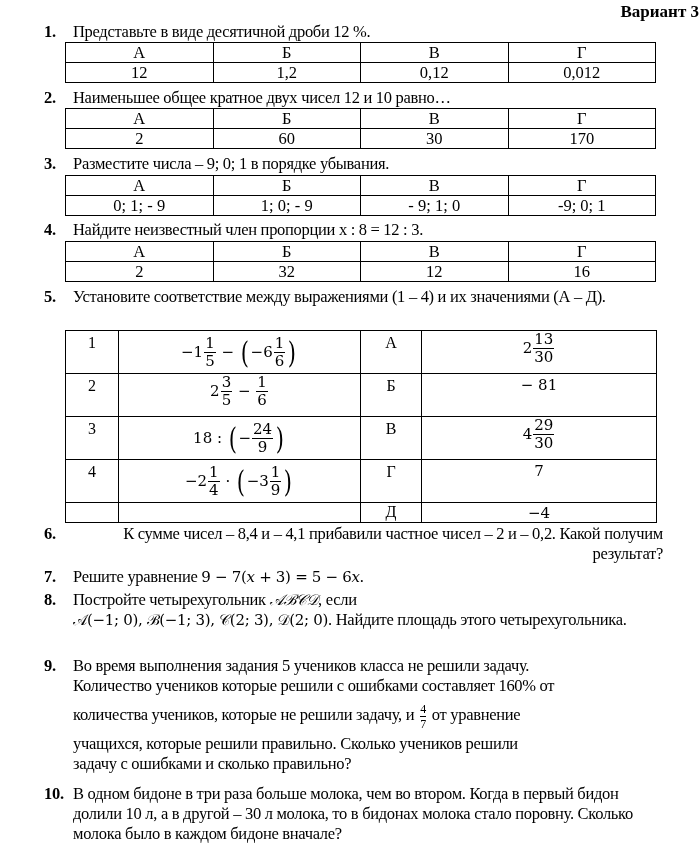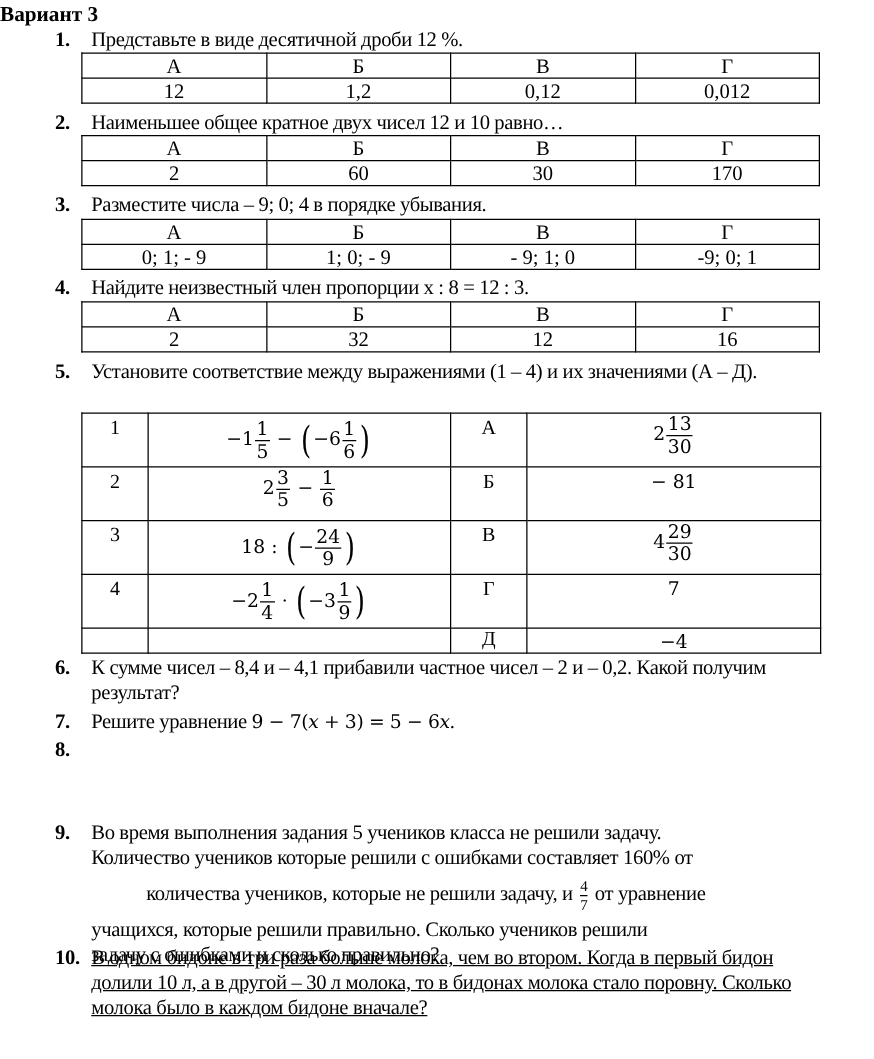--- a/index.html
+++ b/index.html
@@ -1,23 +1,23 @@
 <!DOCTYPE html>
 <html><head>
 <meta charset="utf-8">
 <style>
   html, body { margin:0; padding:0; background:#fff; }
   body { width:699px; height:847px; position:relative; overflow:hidden;
          font-family:"Liberation Serif", serif; color:#000; font-size:16.5px; }
-  .title { position:absolute; left:0; width:699px; top:2px; text-align:left;
+  .title { position:absolute; left:0; width:699px; top:2px; text-align:right;
            font-weight:bold; font-size:17px; }
   .q { position:absolute; left:44px; width:640px; line-height:20px; letter-spacing:-0.3px; }
   .q .num { position:absolute; left:0; top:0; font-weight:bold; }
   .q .txt { margin-left:29px; display:block; }
-  .q.ten .txt { margin-left:24px; text-indent:0;text-decoration:underline; }
+  .q.ten .txt { margin-left:24px; text-indent:0; }
   table.opt { position:absolute; left:65px; width:591px; border-collapse:collapse; table-layout:fixed; }
   table.opt td { border:1.5px solid #000; text-align:center; height:19px; padding:0; line-height:19px; font-size:16.5px; }
   .mt { position:absolute; left:65px; top:330px; width:591px; border-collapse:collapse; table-layout:fixed; }
   .mt td { border:1.5px solid #000; padding:0; vertical-align:top; font-family:"DejaVu Serif", serif; font-size:15px; }
   .mt td.lbl { text-align:center; padding-top:3px; font-family:"Liberation Serif", serif; font-size:16px; }
   .mt td.expr { text-align:center; vertical-align:middle; }
   .frac { display:inline-block; vertical-align:middle; text-align:center; margin:0 1px; line-height:17px; }
   .frac .n { display:block; border-bottom:1.2px solid #000; padding:0 1px; }
   .frac .d { display:block; padding:0 1px; }
   .paren { font-size:30px; vertical-align:middle; font-weight:100; transform:scaleX(0.7); display:inline-block; }
@@ -68,21 +68,21 @@
     <td>2</td>
     <td>60</td>
     <td>30</td>
     <td>170</td>
   </tr>
 </tbody>
   </table>
 
 <div class="q" style="top:154px;">
   <span class="num">3.</span>
-  <span class="txt">Разместите числа  – 9; 0; 4 в порядке убывания.</span>
+  <span class="txt">Разместите числа  – 9; 0; 1 в порядке убывания.</span>
 </div>
 <table class="opt" style="top:175px;">
   <tbody>
       <tr>
     <td>А</td>
     <td>Б</td>
     <td>В</td>
     <td>Г</td>
   </tr>
   <tr>
@@ -179,39 +179,40 @@
     <td class="lbl" style="padding-top:0;"></td>
     <td></td>
     <td class="lbl" style="padding-top:0;">Д</td>
     <td class="expr">−4</td>
   </tr>
 </tbody>
   </table>
 
 <div class="q" style="top:524px;">
   <span class="num">6.</span>
-  <span class="txt" style="width:590px;">К сумме чисел – 8,4  и – 4,1 прибавили частное чисел – 2 и – 0,2. Какой получим результат?</span>
+  <span class="txt" style="width:590px;text-align:right;">К сумме чисел – 8,4  и – 4,1 прибавили частное чисел – 2 и – 0,2. Какой получим результат?</span>
 </div>
 
 <div class="q" style="top:567px;">
   <span class="num">7.</span>
   <span class="txt"><span>Решите уравнение </span><span class="m">9 − 7(𝑥 + 3) = 5 − 6𝑥</span><span>.</span></span>
 </div>
 
 <div class="q" style="top:590px;">
   <span class="num">8.</span>
+  <span class="txt" style="width:560px;"><span>Постройте четырехугольник </span><span class="mi">𝒜ℬ𝒞𝒟</span><span>, если</span><br><span class="m">𝒜(−1; 0), ℬ(−1; 3), 𝒞(2; 3), 𝒟(2; 0)</span><span>. Найдите площадь этого четырехугольника.</span></span>
 </div>
 
 <div class="q" style="top:656px;">
   <span class="num">9.</span>
   <span class="txt">
     <span style="display:block;">Во время выполнения задания 5 учеников класса не решили задачу.</span>
     <span style="display:block;">Количество учеников которые решили с ошибками составляет 160% от</span>
-    <span style="display:block;height:38px;line-height:38px;margin-left:44px;"><span>количества учеников, которые не решили задачу, и</span><span class="sfrac"><span class="n">4</span><span class="d">7</span></span><span>от уравнение</span></span>
+    <span style="display:block;height:38px;line-height:38px;"><span>количества учеников, которые не решили задачу, и</span><span class="sfrac"><span class="n">4</span><span class="d">7</span></span><span>от уравнение</span></span>
     <span style="display:block;">учащихся, которые решили правильно. Сколько учеников решили</span>
     <span style="display:block;">задачу с ошибками и сколько правильно?</span>
   </span>
 </div>
 
-<div class="q ten" style="top:756px;">
+<div class="q ten" style="top:784px;">
   <span class="num">10.</span>
   <span class="txt" style="width:590px;padding-left:5px;">В одном бидоне в  три раза больше молока, чем во втором. Когда в первый бидон долили 10 л, а в другой – 30 л молока, то в  бидонах молока стало поровну. Сколько молока было в каждом бидоне вначале?</span>
 </div>
 
 </body></html>

